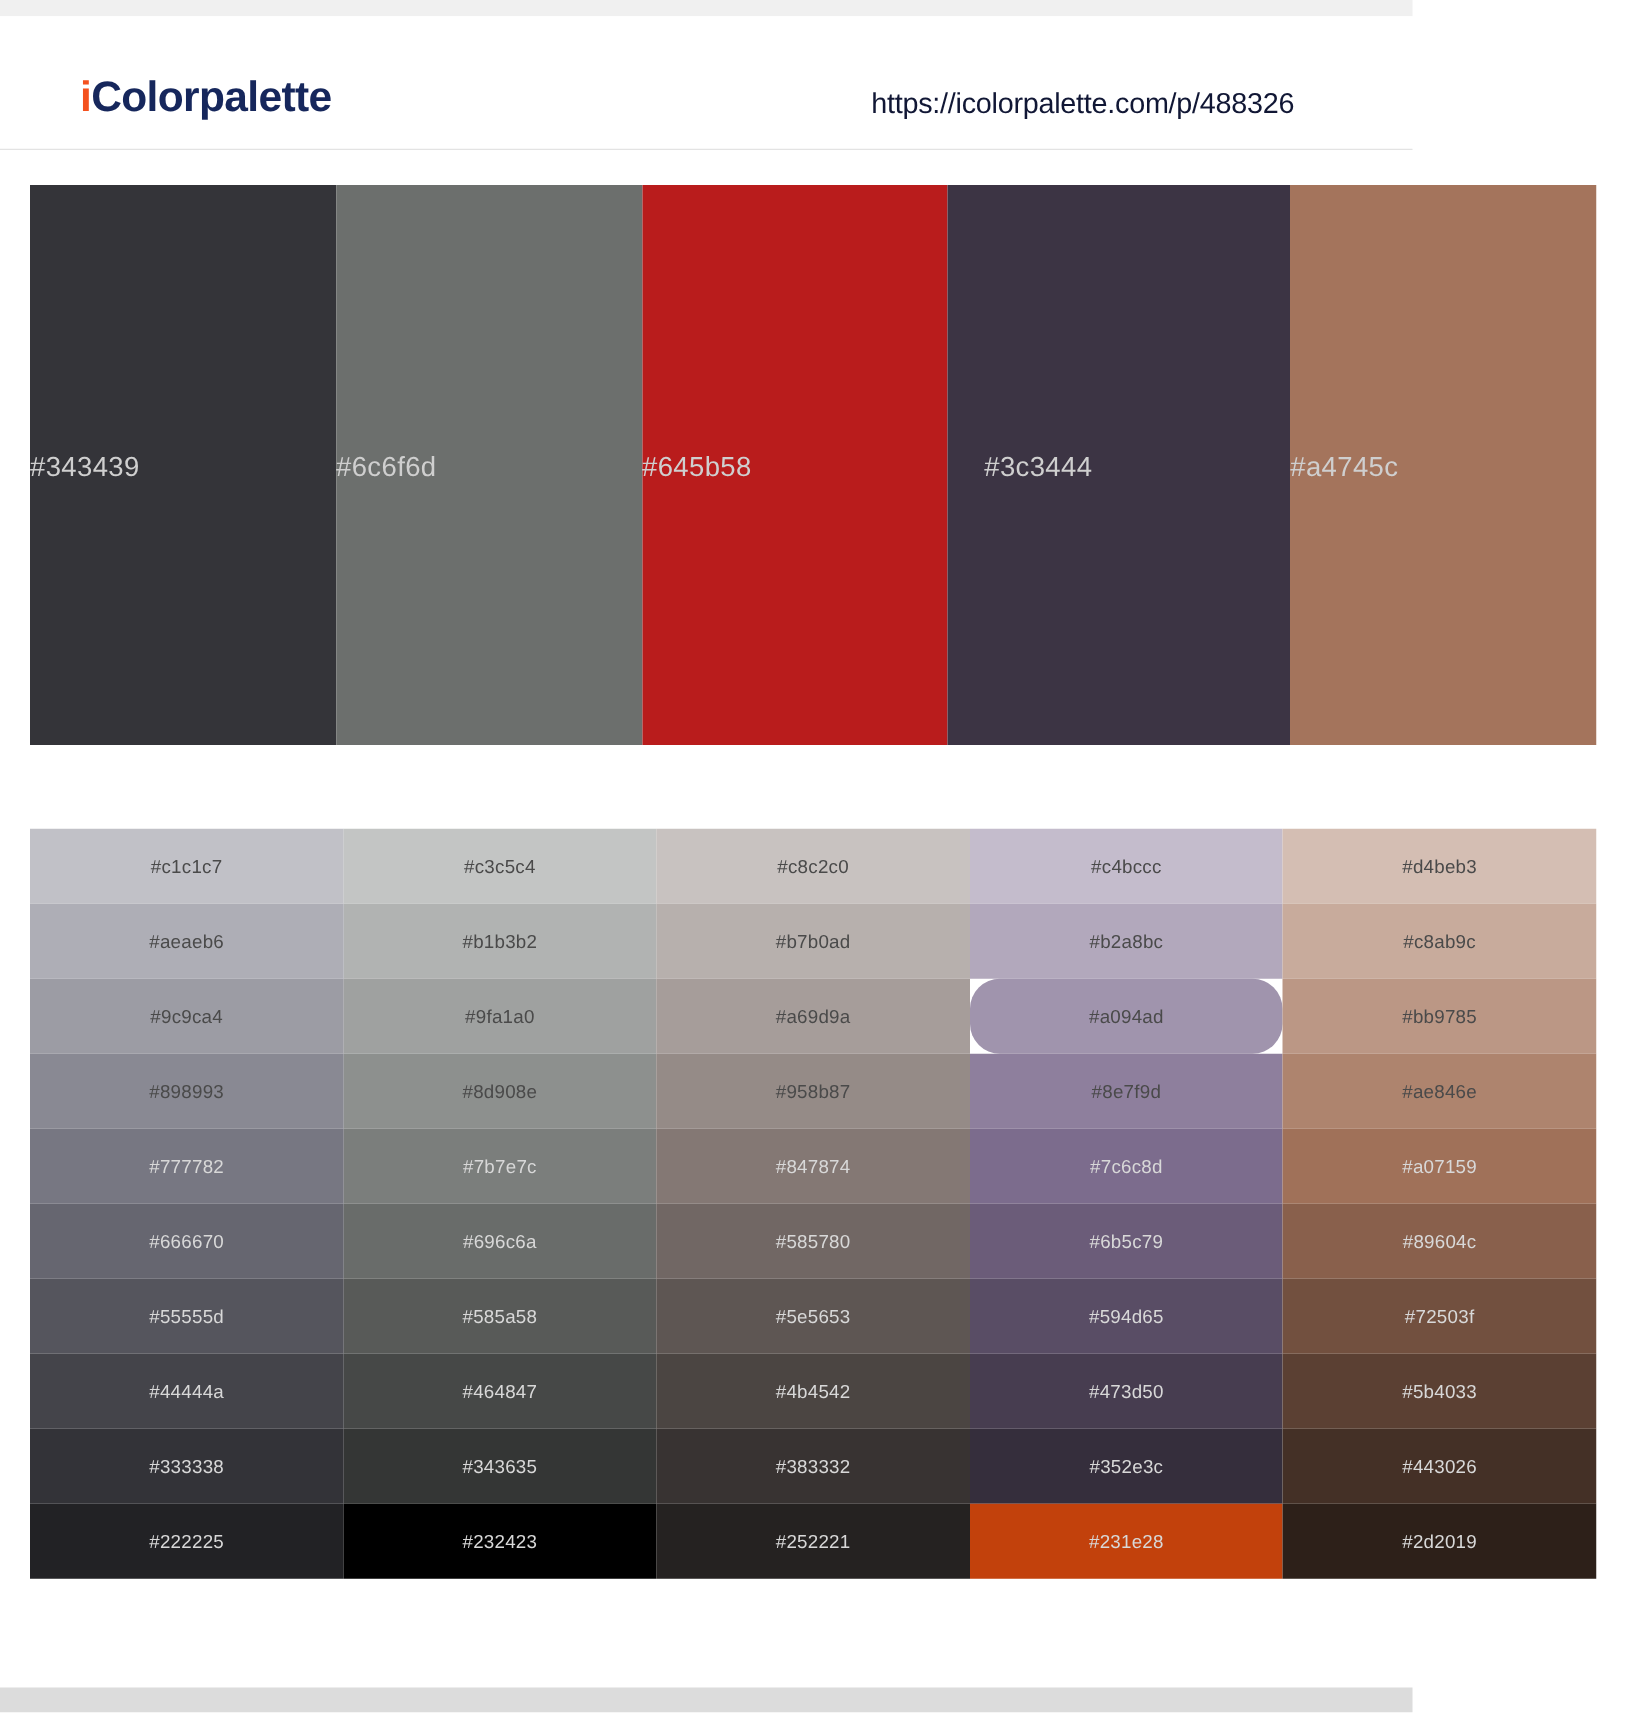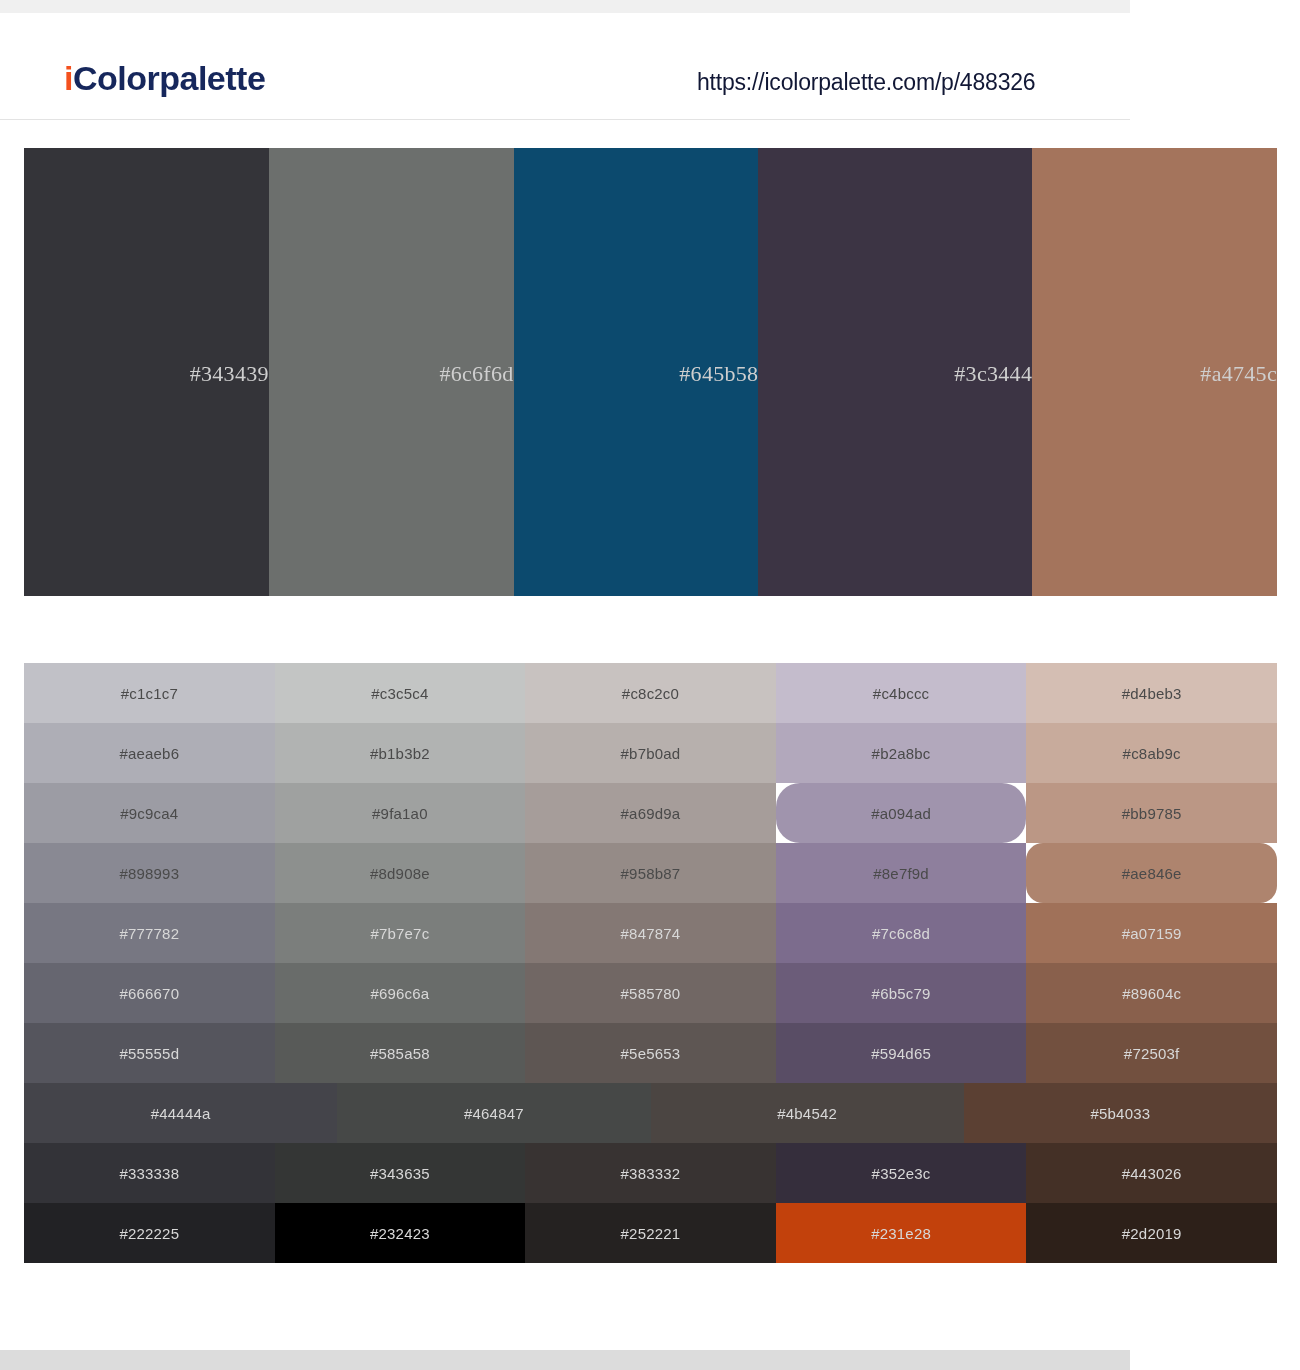--- a/index.html
+++ b/index.html
@@ -64,22 +64,21 @@
     width: 1253px;
     height: 448px;
     display: flex;
   }
 
   .main-swatch {
     flex: 1 1 0;
     position: relative;
     display: flex;
     align-items: center;
-    justify-content: flex-end;
-    font-family: Liberation Serif, serif;
+    justify-content: flex-start;
   }
 
   .main-swatch .hex {
     font-size: 22px;
     color: #cfcfcf;
     letter-spacing: 0.3px;
     position: relative;
     top: 2px;
   }
 
@@ -133,21 +132,21 @@
     <div class="page-url">https://icolorpalette.com/p/488326</div>
   </div>
 
   <div class="main-swatches">
       <div class="main-swatch" style="background: rgb(52, 52, 57);">
         <span class="hex">#343439</span>
       </div>
       <div class="main-swatch" style="background: rgb(108, 111, 109);">
         <span class="hex">#6c6f6d</span>
       </div>
-      <div class="main-swatch" style="background: #0c4a6e;">
+      <div class="main-swatch" style="background: #b91c1c;">
         <span class="hex">#645b58</span>
       </div>
       <div class="main-swatch" style="background: rgb(60, 52, 68); padding-left: 29px;">
         <span class="hex">#3c3444</span>
       </div>
       <div class="main-swatch" style="background: rgb(164, 116, 92);">
         <span class="hex">#a4745c</span>
       </div>
     </div>
 
@@ -209,21 +208,21 @@
         </div>
         <div class="shade-cell dark-text" style="background: rgb(141, 144, 142);">
           <span>#8d908e</span>
         </div>
         <div class="shade-cell dark-text" style="background: rgb(149, 139, 135);">
           <span>#958b87</span>
         </div>
         <div class="shade-cell dark-text" style="background: rgb(142, 127, 157);">
           <span>#8e7f9d</span>
         </div>
-        <div class="shade-cell dark-text" style="background: rgb(174, 132, 110); border-radius: 17px;">
+        <div class="shade-cell dark-text" style="background: rgb(174, 132, 110);">
           <span>#ae846e</span>
         </div>
       </div>
       <div class="shade-row">
         <div class="shade-cell light-text" style="background: rgb(119, 119, 130);">
           <span>#777782</span>
         </div>
         <div class="shade-cell light-text" style="background: rgb(123, 126, 124);">
           <span>#7b7e7c</span>
         </div>
@@ -274,20 +273,23 @@
       <div class="shade-row">
         <div class="shade-cell light-text" style="background: rgb(68, 68, 74);">
           <span>#44444a</span>
         </div>
         <div class="shade-cell light-text" style="background: rgb(70, 72, 71);">
           <span>#464847</span>
         </div>
         <div class="shade-cell light-text" style="background: rgb(75, 69, 66);">
           <span>#4b4542</span>
         </div>
+        <div class="shade-cell light-text" style="background: rgb(71, 61, 80);">
+          <span>#473d50</span>
+        </div>
         <div class="shade-cell light-text" style="background: rgb(91, 64, 51);">
           <span>#5b4033</span>
         </div>
       </div>
       <div class="shade-row">
         <div class="shade-cell light-text" style="background: rgb(51, 51, 56);">
           <span>#333338</span>
         </div>
         <div class="shade-cell light-text" style="background: rgb(52, 54, 53);">
           <span>#343635</span>

